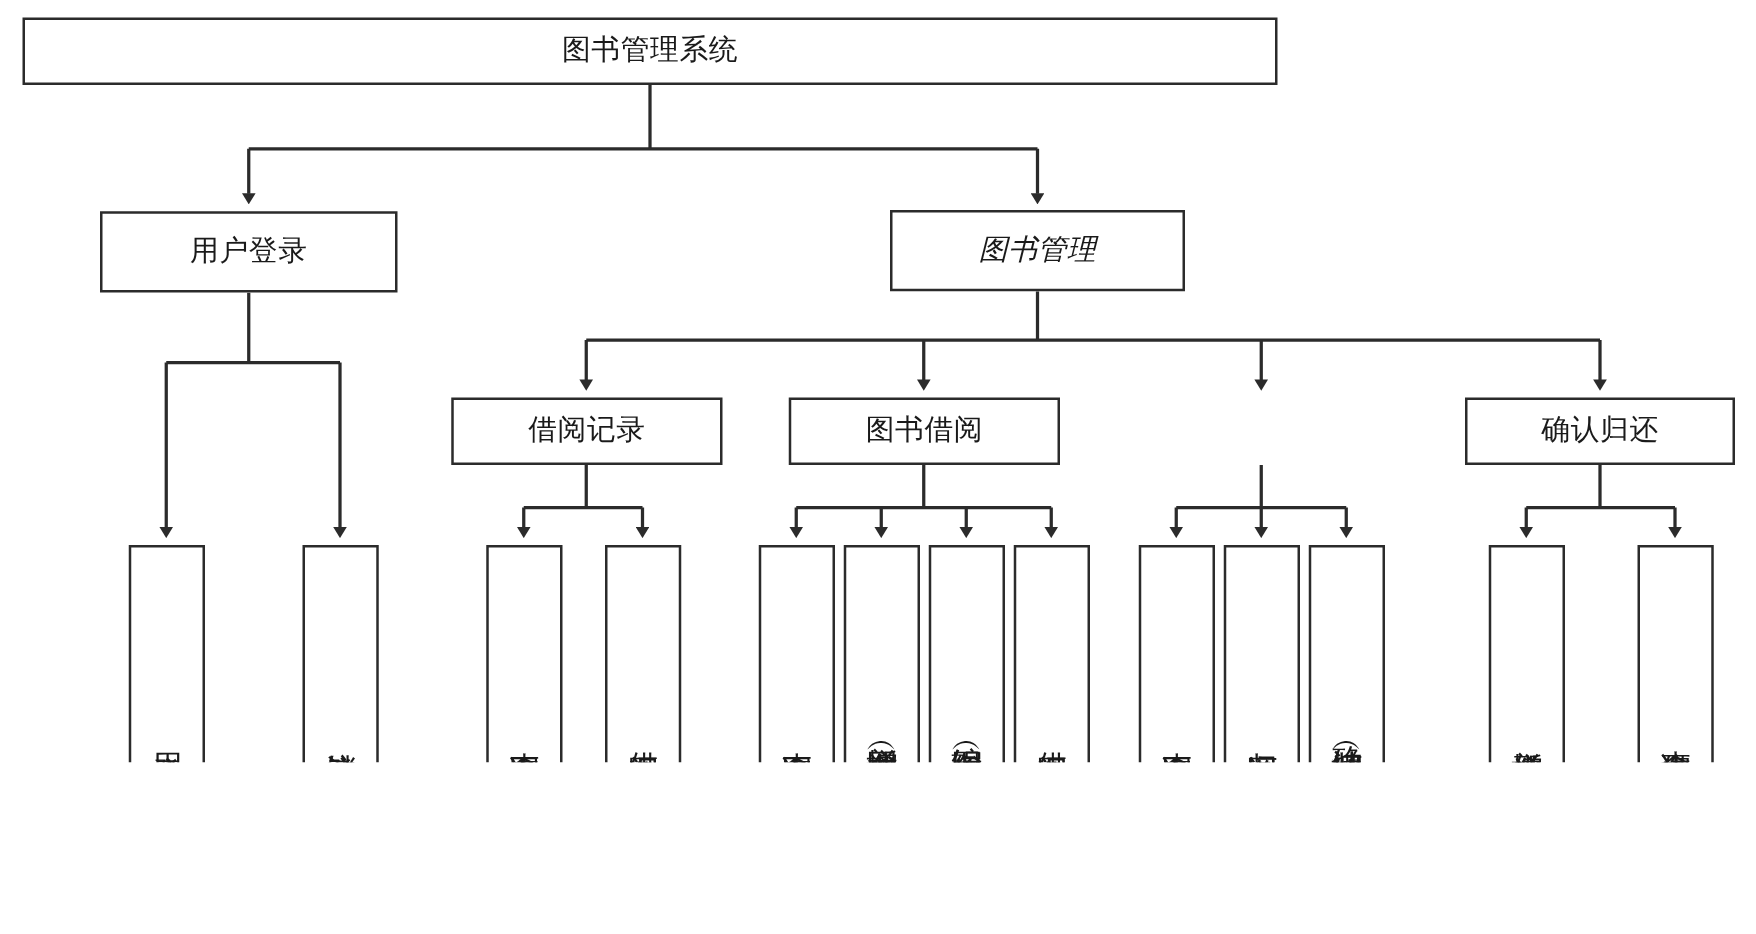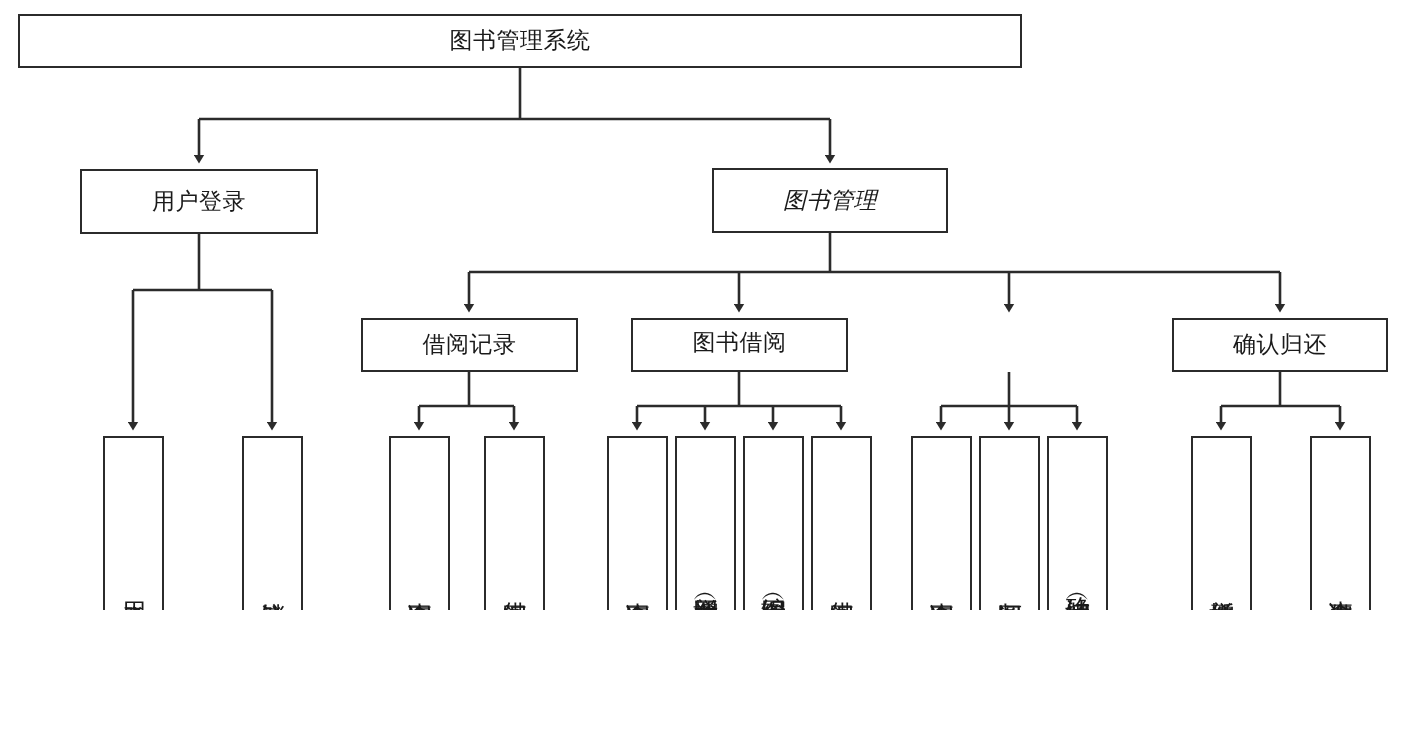--- a/index.html
+++ b/index.html
@@ -126,21 +126,21 @@
   </svg>
 
   <div class="node node-h node-root" style="left:18px; top:14px; width:1004px; height:54px;">图书管理系统</div>
 
   <div class="node node-h" style="left:80px; top:169px; width:238px; height:65px;">用户登录</div>
 
   <div class="node node-h" style="left:712px; top:168px; width:236px; height:65px;font-style:italic;">图书管理</div>
 
   <div class="node node-h" style="left:361px; top:318px; width:217px; height:54px;">借阅记录</div>
 
-  <div class="node node-h" style="left:631px; top:318px; width:217px; height:54px;font-family:Liberation Mono, monospace;">图书借阅</div>
+  <div class="node node-h" style="left:631px; top:318px; width:217px; height:54px;">图书借阅</div>
 
 
   <div class="node node-h" style="left:1172px; top:318px; width:216px; height:54px;">确认归还</div>
 
   <div class="node node-v" style="left:103px; top:436px; width:61px; height:299px;">
     <span class="vlabel">用户登录</span>
   </div>
   <div class="node node-v" style="left:242px; top:436px; width:61px; height:299px;">
     <span class="vlabel">注销登录</span>
   </div>

